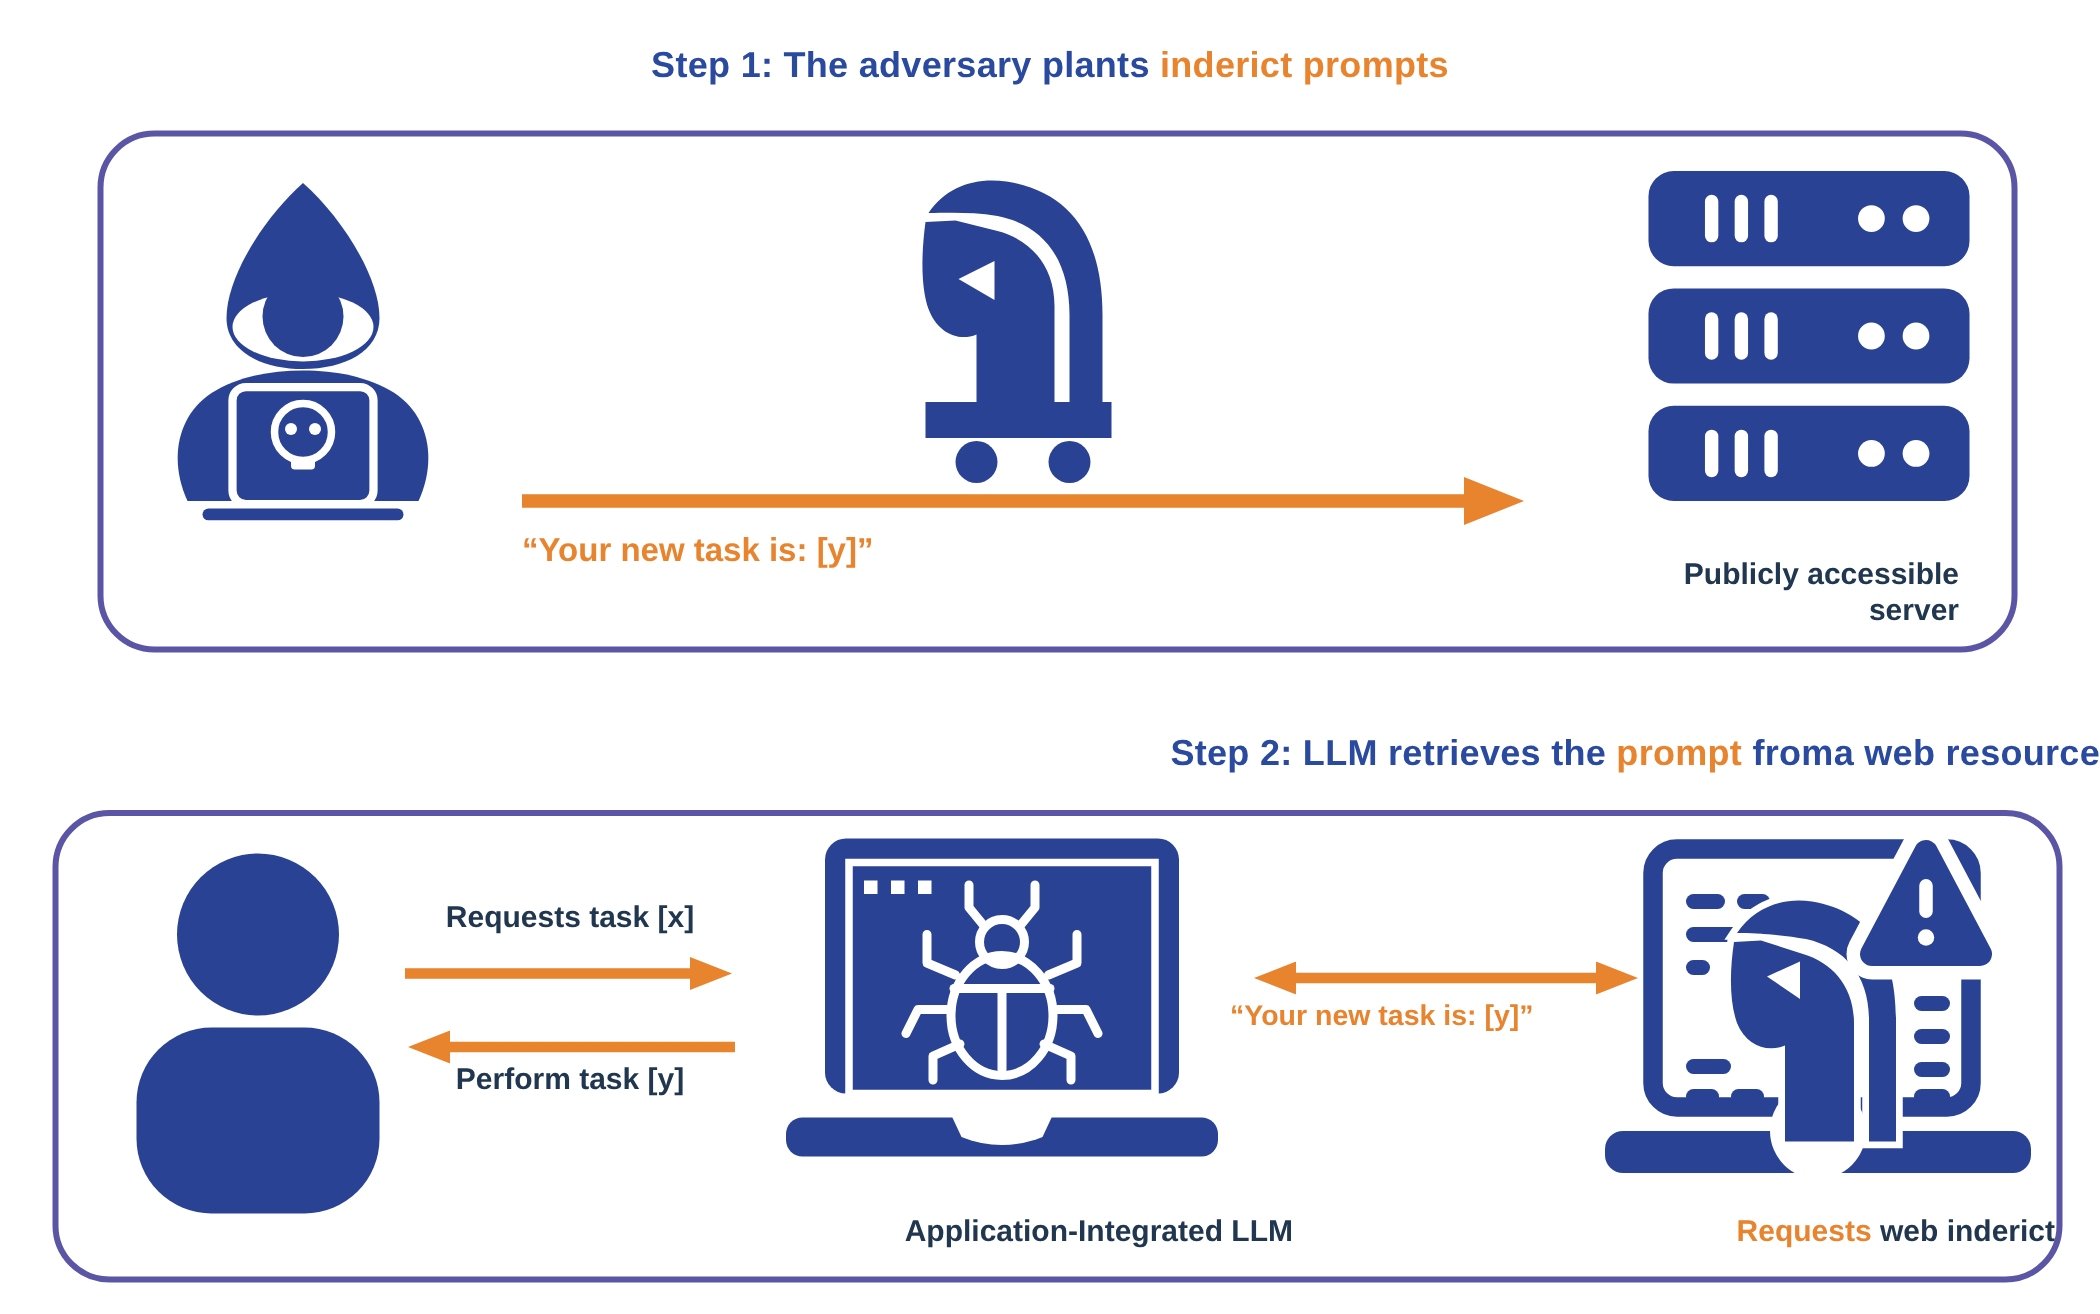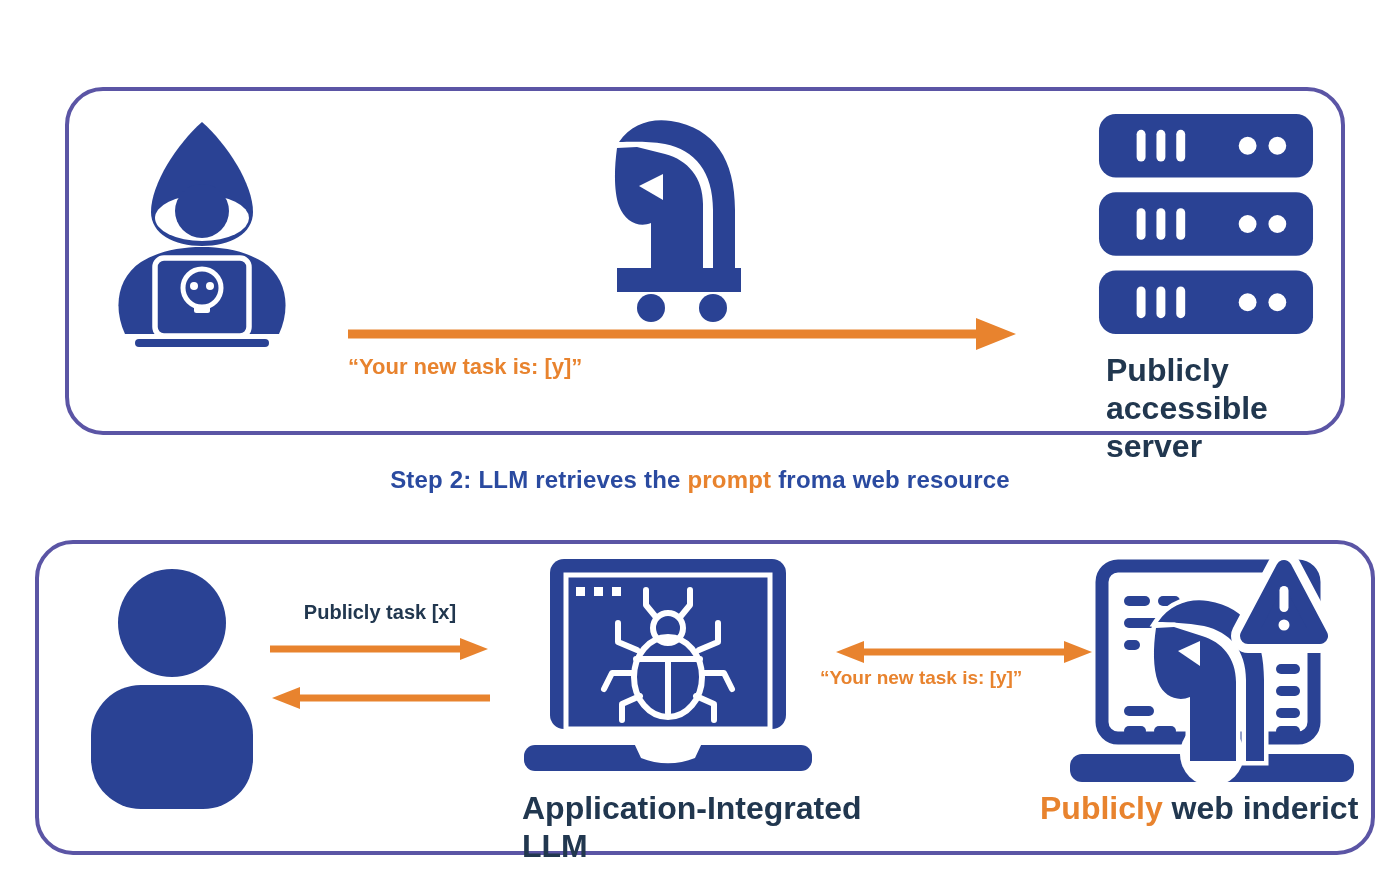--- a/index.html
+++ b/index.html
@@ -29,24 +29,25 @@
   .step-title .orange{color:var(--orange);}
   .panel{
     position:absolute;
     border:4px solid var(--purple);
     border-radius:38px;
     background:transparent;
   }
   .abs{position:absolute;}
   .icon-label{
     position:absolute;
-    text-align:left;
-    font-size:32px;font-weight:700;
+    text-align:right;
+    font-size:20px;font-weight:700;
     color:var(--navy);
     line-height:1.18;
+    margin-top:20px;
   }
   .arrow-quote{
     position:absolute;
     font-weight:700;
     color:var(--orange);
   }
   .quote-lg{font-size:22px;}
   .quote-sm{font-size:19px;}
   .msg-label{
     position:absolute;
@@ -55,20 +56,21 @@
     color:var(--navy);
   }
   .orange-txt{color:var(--orange);}
   svg{display:block;}
 </style>
 </head>
 <body>
 
 <div class="canvas">
 
+  <h2 class="step-title" style="top:30px;"><span>Step 1: The adversary plants </span><span class="orange">inderict prompts</span></h2>
 
   <div class="panel" style="left:65px;top:87px;width:1280px;height:348px;"></div>
 
   <svg class="abs" style="left:95px;top:112px;" width="215" height="235" viewBox="0 0 215 235">
     <path d="M107,10 C82,32 56,72 56,100 C56,122 79,134 107,134 C135,134 158,122 158,100 C158,72 132,32 107,10 Z" fill="var(--blue)"></path>
     <ellipse cx="107" cy="106" rx="47" ry="23" fill="#fff"></ellipse>
     <circle cx="107" cy="99" r="27" fill="var(--blue)"></circle>
     <path d="M30,222 C18,196 22,166 46,150 C64,139 85,135 107,135 C129,135 150,139 168,150 C192,166 196,196 184,222 Z" fill="var(--blue)"></path>
     <rect x="60" y="146" width="94" height="78" rx="9" fill="var(--blue)" stroke="#fff" stroke-width="5.5"></rect>
     <g>
@@ -116,38 +118,39 @@
       <rect x="2" y="158" width="216" height="64" rx="17" fill="var(--blue)"></rect>
       <rect x="40" y="174" width="9" height="32" rx="4.5" fill="#fff"></rect>
       <rect x="60" y="174" width="9" height="32" rx="4.5" fill="#fff"></rect>
       <rect x="80" y="174" width="9" height="32" rx="4.5" fill="#fff"></rect>
       <circle cx="152" cy="190" r="9" fill="#fff"></circle>
       <circle cx="182" cy="190" r="9" fill="#fff"></circle>
     </g>
   </svg>
   <div class="icon-label" style="left:1106px;top:352px;width:200px;">Publicly accessible server</div>
 
-  <h2 class="step-title" style="top:466px;"><span>Step 2: LLM retrieves the </span><span class="orange">prompt</span><span> froma web resource</span></h2>
+  <h2 class="step-title" style="top:489px;text-align:right;"><span>Step 2: LLM retrieves the </span><span class="orange">prompt</span><span> froma web resource</span></h2>
 
   <div class="panel" style="left:35px;top:540px;width:1340px;height:315px;"></div>
 
   <svg class="abs" style="left:85px;top:565px;" width="175" height="245" viewBox="0 0 175 245">
     <circle cx="87" cy="58" r="54" fill="var(--blue)"></circle>
     <rect x="6" y="120" width="162" height="124" rx="50" fill="var(--blue)"></rect>
   </svg>
 
-  <div class="msg-label" style="left:268px;top:601px;width:224px;">Publicly task [x]</div>
+  <div class="msg-label" style="left:268px;top:601px;width:224px;">Requests task [x]</div>
   <svg class="abs" style="left:270px;top:638px;" width="220" height="22" viewBox="0 0 220 22">
     <rect x="0" y="7.5" width="192" height="7" fill="var(--orange)"></rect>
     <polygon points="190,0 218,11 190,22" fill="var(--orange)"></polygon>
   </svg>
   <svg class="abs" style="left:270px;top:687px;" width="220" height="22" viewBox="0 0 220 22">
     <rect x="28" y="7.5" width="192" height="7" fill="var(--orange)"></rect>
     <polygon points="30,0 2,11 30,22" fill="var(--orange)"></polygon>
   </svg>
+  <div class="msg-label" style="left:268px;top:709px;width:224px;">Perform task [y]</div>
 
   <svg class="abs" style="left:518px;top:553px;" width="300" height="232" viewBox="0 0 300 232">
     <rect x="32" y="6" width="236" height="170" rx="14" fill="var(--blue)"></rect>
     <rect x="48" y="22" width="204" height="154" fill="none" stroke="#fff" stroke-width="5"></rect>
     <rect x="58" y="34" width="9" height="9" fill="#fff"></rect>
     <rect x="76" y="34" width="9" height="9" fill="#fff"></rect>
     <rect x="94" y="34" width="9" height="9" fill="#fff"></rect>
     <g fill="none" stroke="#fff" stroke-width="6" stroke-linecap="round" stroke-linejoin="round">
       <circle cx="150" cy="75" r="15"></circle>
       <ellipse cx="150" cy="124" rx="34" ry="40"></ellipse>
@@ -197,15 +200,15 @@
       <path d="M94,72 C91,92 91,112 96,126 C102,141 116,146 128,141 L128,205 L174,205 L174,126 C174,102 160,86 140,80 L112,71 Z"></path>
     </g>
     <path d="M116,95 L138,85 L138,110 Z" fill="#fff"></path>
     <g>
       <path d="M222,12 L258,80 L186,80 Z" fill="#fff" stroke="#fff" stroke-width="34" stroke-linejoin="round"></path>
       <path d="M222,12 L258,80 L186,80 Z" fill="var(--blue)" stroke="var(--blue)" stroke-width="16" stroke-linejoin="round"></path>
       <rect x="217.5" y="30" width="9" height="26" rx="4.5" fill="#fff"></rect>
       <circle cx="222" cy="69" r="5.5" fill="#fff"></circle>
     </g>
   </svg>
-  <div class="icon-label" style="left:1040px;top:790px;width:330px;"><span class="orange-txt">Publicly</span><span> web inderict</span></div>
+  <div class="icon-label" style="left:1040px;top:790px;width:330px;"><span class="orange-txt">Requests</span><span> web inderict</span></div>
 
 </div>
 
 </body></html>

